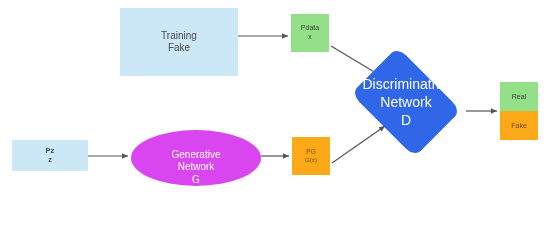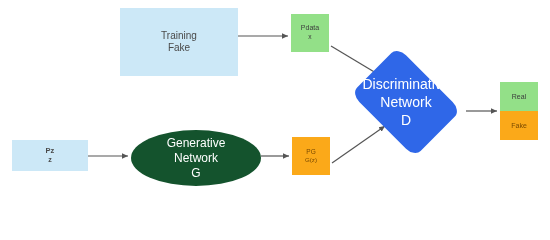--- a/index.html
+++ b/index.html
@@ -75,24 +75,25 @@
     font-size: 6.5px;
   }
   #pg-box.pg-orange { background: #fba919; }
 
   
   #generative-network {
     left: 131px;
     top: 130px;
     width: 130px;
     height: 56px;
-    background: #14532d;
+    background: #d946ef;
     border-radius: 50%;
     color: #ffffff;
-    font-size: 12px;
+    font-size: 10px;
+    justify-content: flex-end;
   }
 
   
   #discriminative-wrap {
     position: absolute;
     left: 345px;
     top: 57px;
     width: 122px;
     height: 90px;
   }

